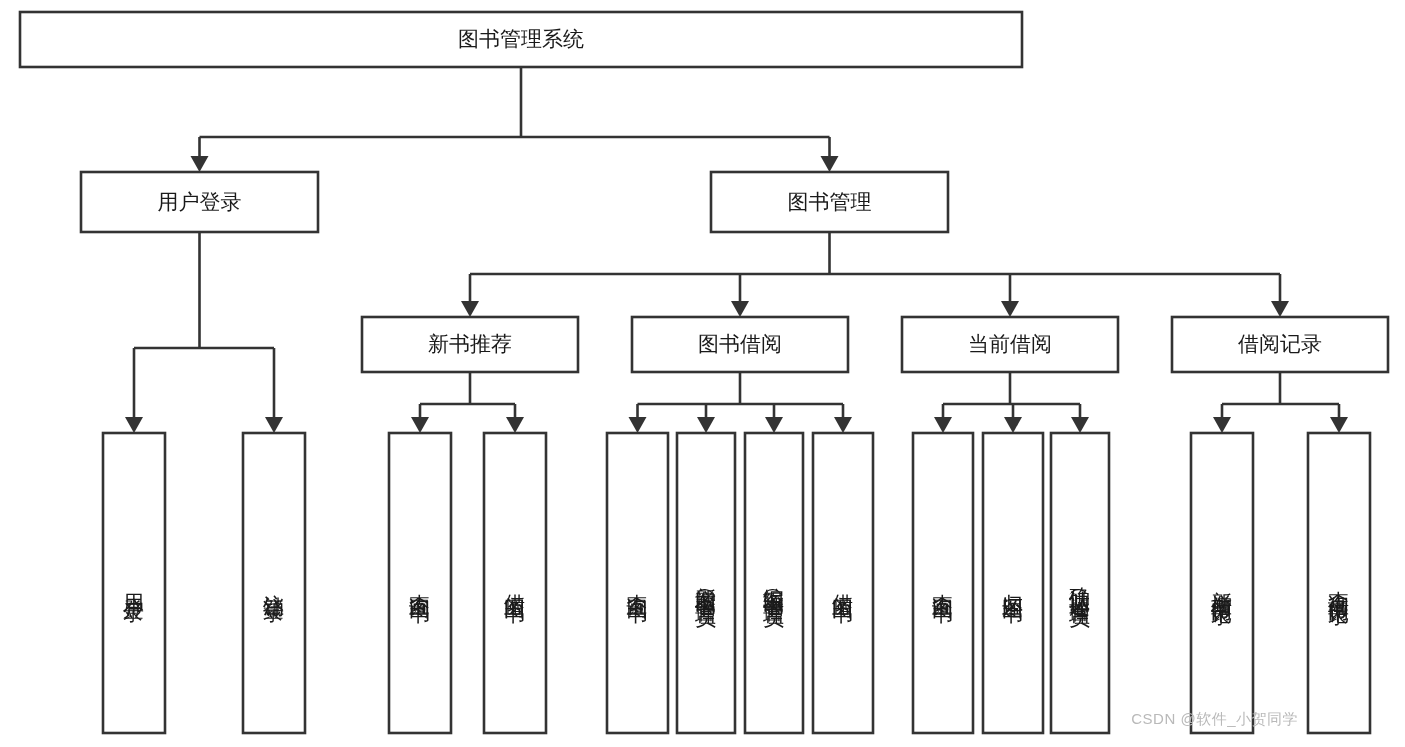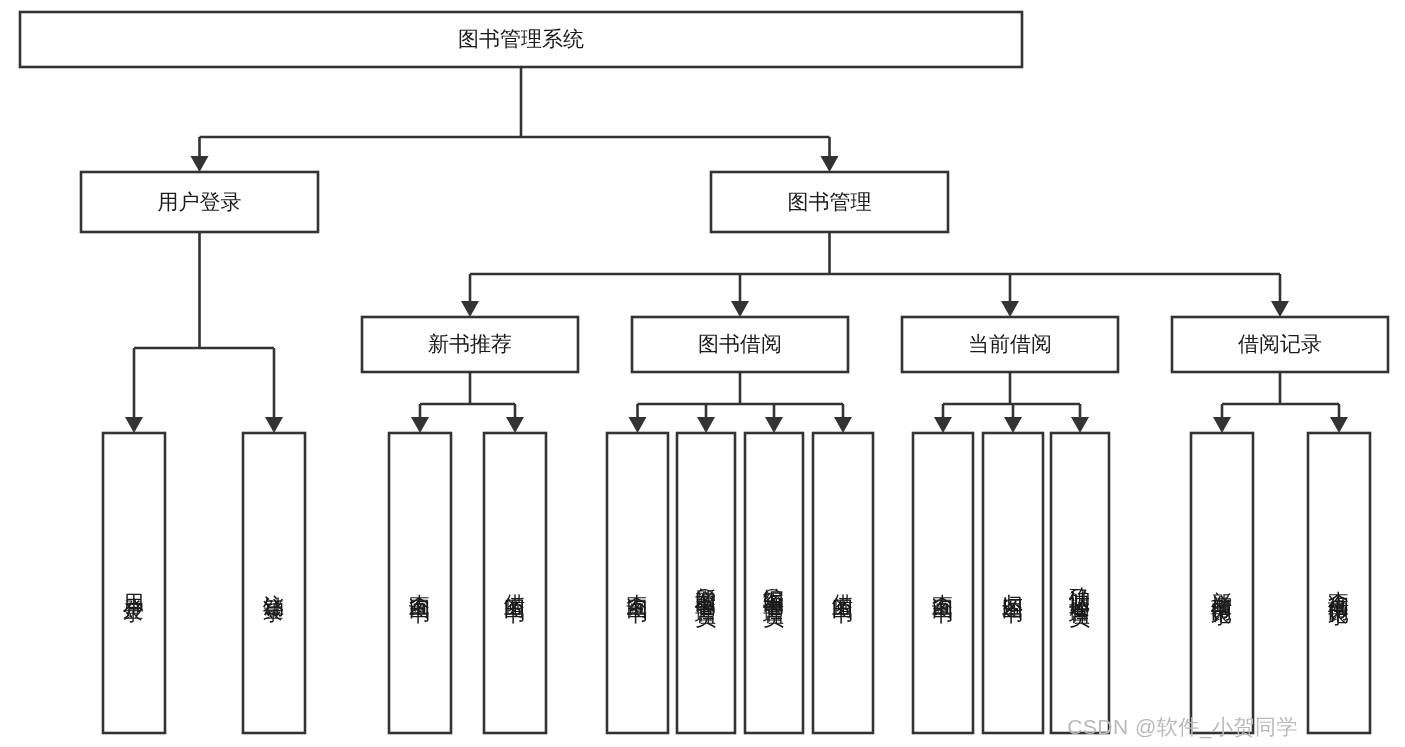--- a/index.html
+++ b/index.html
@@ -62,23 +62,23 @@
     font-family: "Liberation Sans", "DejaVu Sans", sans-serif;
     font-size: 21px;
     line-height: 1;
     letter-spacing: 3px;
     color: #1a1a1a;
     white-space: nowrap;
   }
   .watermark {
     position: absolute;
     right: 10px;
-    bottom: 6px;
-    font-family: "Liberation Sans", "DejaVu Sans", sans-serif;
-    font-size: 21px;
+    bottom: 18px;
+    font-family: "Liberation Sans", "DejaVu Sans", sans-serif;
+    font-size: 15px;
     color: #b9b9b9;
     letter-spacing: 0.5px;
     white-space: nowrap;
   }
 </style>
 </head>
 <body>
 
 <div id="diagram-root">
 

